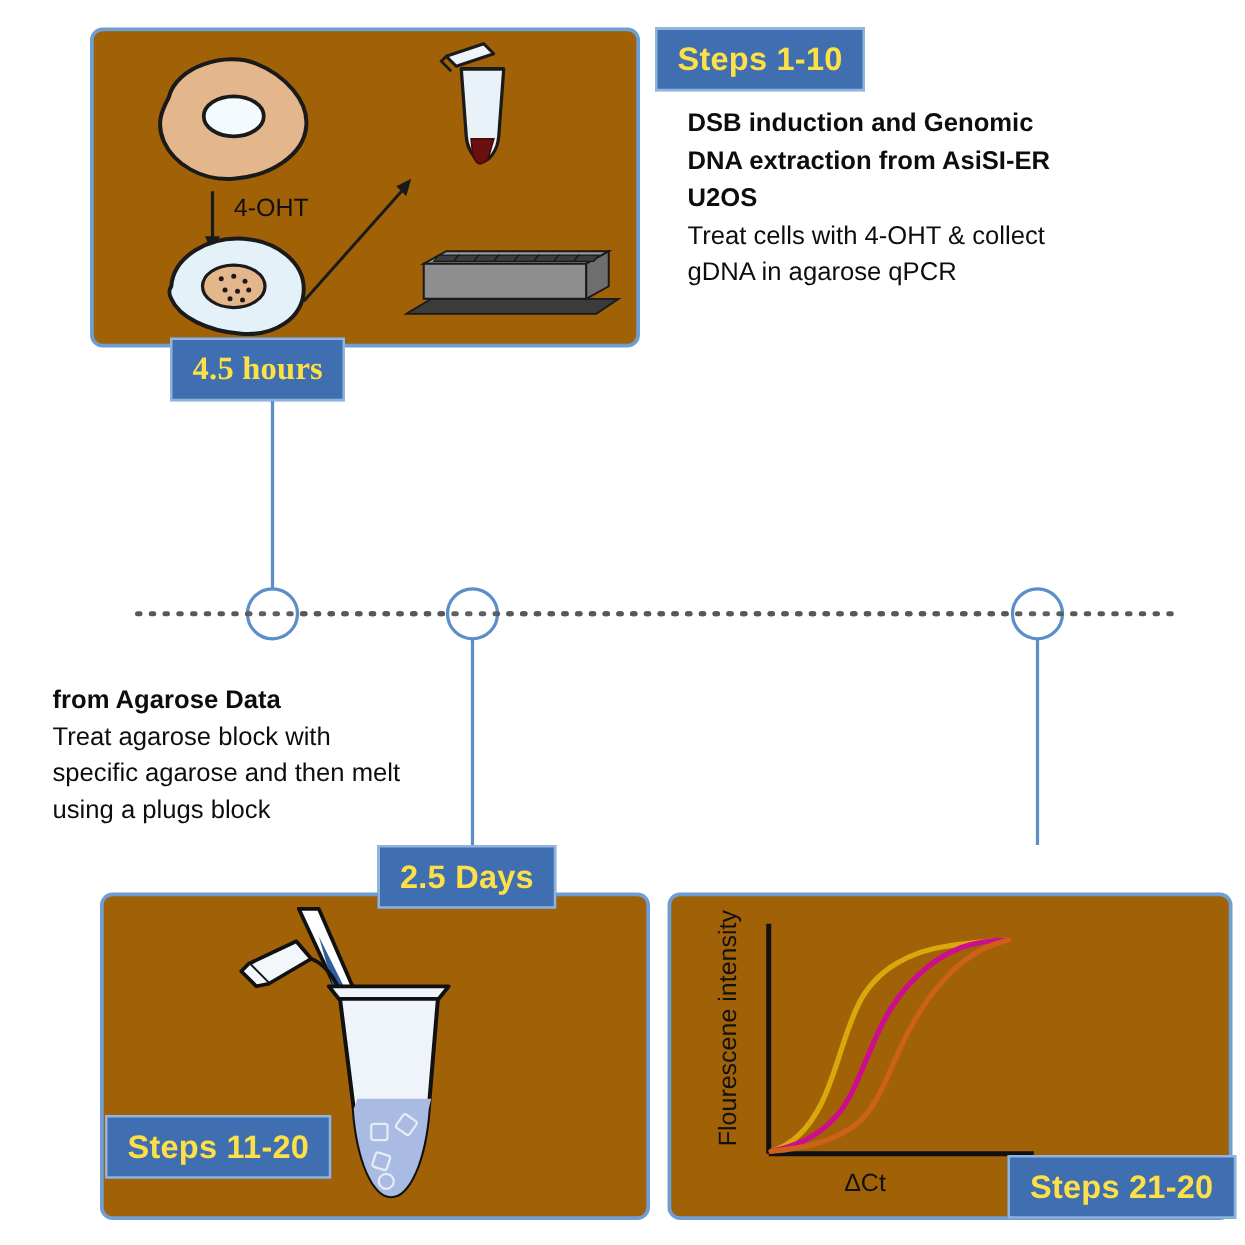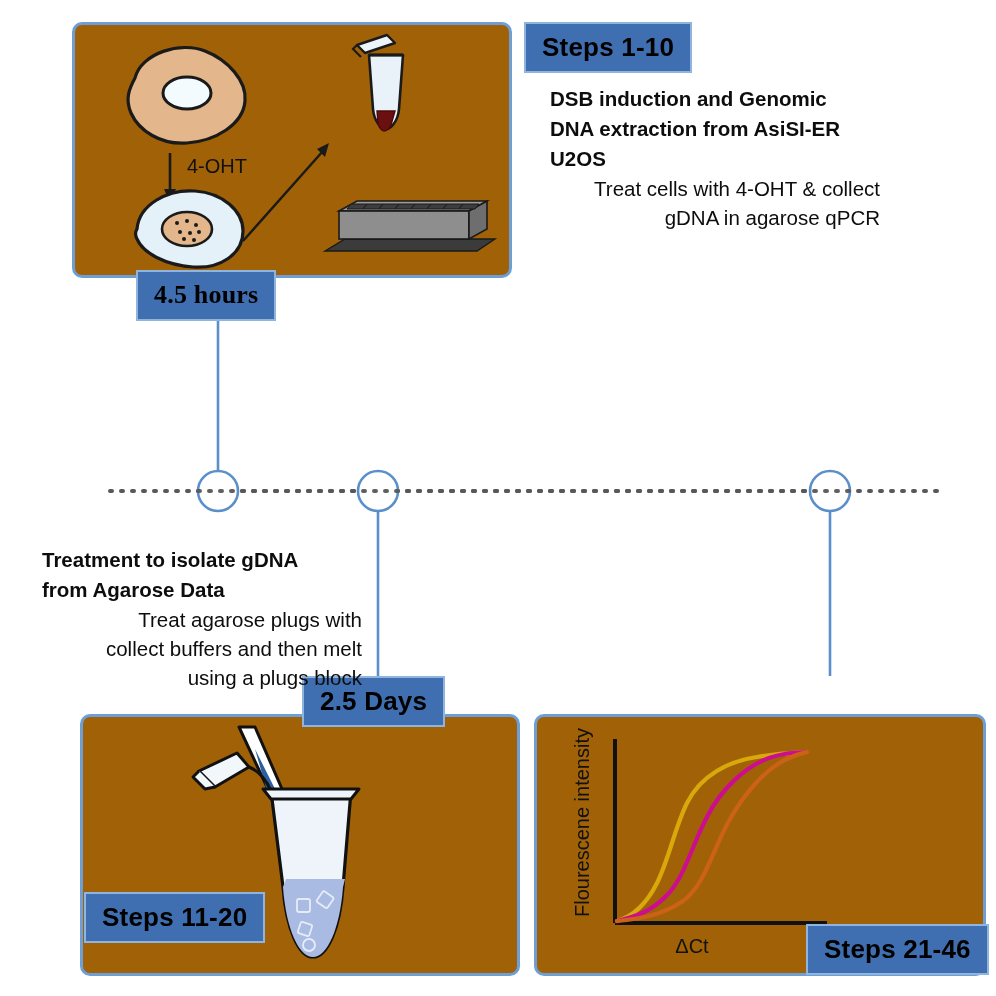--- a/index.html
+++ b/index.html
@@ -25,21 +25,21 @@
     box-sizing: border-box;
   }
   #panel-top    { left: 72px;  top: 22px;  width: 440px; height: 256px; }
   #panel-bottom-left  { left: 80px;  top: 714px; width: 440px; height: 262px; }
   #panel-bottom-right { left: 534px; top: 714px; width: 452px; height: 262px; }
 
   .badge {
     position: absolute;
     background: #3f6fb0;
     border: 2px solid #8fb4dd;
-    color: #000000;
+    color: #fde047;
     font-weight: bold;
     font-size: 26px;
     letter-spacing: 0.2px;
     line-height: 1;
     padding: 10px 16px 11px 16px;
     white-space: nowrap;
     box-sizing: border-box;
     font-family: "Liberation Sans", sans-serif;
   }
   #badge-steps-1-10    { left: 524px; top: 22px; }
@@ -58,21 +58,20 @@
     font-weight: bold;
     font-size: 20.5px;
     line-height: 1.42;
     margin: 0 0 1px 0;
   }
   .tb-body {
     font-weight: normal;
     font-size: 20.5px;
     line-height: 1.42;
     margin: 0;
-    text-align: right;
   }
   #text-step1 { left: 550px; top: 84px;  width: 330px; }
   #text-step2 { left: 42px;  top: 545px; width: 320px; }
   #text-step3 { left: 578px; top: 558px; width: 300px; }
 
   svg.overlay {
     position: absolute;
     left: 0; top: 0;
     width: 996px; height: 996px;
     pointer-events: none;
@@ -214,32 +213,31 @@
 
   <div class="badge" id="badge-steps-1-10">Steps 1-10</div>
 
   <div class="badge" id="badge-45-hours">4.5 hours</div>
 
   <div class="badge" id="badge-25-days">2.5 Days</div>
 
 
   <div class="badge" id="badge-steps-11-20">Steps 11-20</div>
 
-  <div class="badge" id="badge-steps-21-28">Steps 21-46</div>
+  <div class="badge" id="badge-steps-21-28">Steps 21-20</div>
 
   <div class="textblock" id="text-step1">
     <p class="tb-title">DSB induction and Genomic</p>
     <p class="tb-title">DNA extraction from AsiSI-ER</p>
     <p class="tb-title">U2OS</p>
     <p class="tb-body">Treat cells with 4-OHT &amp; collect</p>
     <p class="tb-body">gDNA in agarose qPCR</p>
   </div>
 
   <div class="textblock" id="text-step2">
-    <p class="tb-title">Treatment to isolate gDNA</p>
     <p class="tb-title">from Agarose Data</p>
-    <p class="tb-body">Treat agarose plugs with</p>
-    <p class="tb-body">collect buffers and then melt</p>
+    <p class="tb-body">Treat agarose block with</p>
+    <p class="tb-body">specific agarose and then melt</p>
     <p class="tb-body">using a plugs block</p>
   </div>
 
 
 </div>
 
 </body></html>

